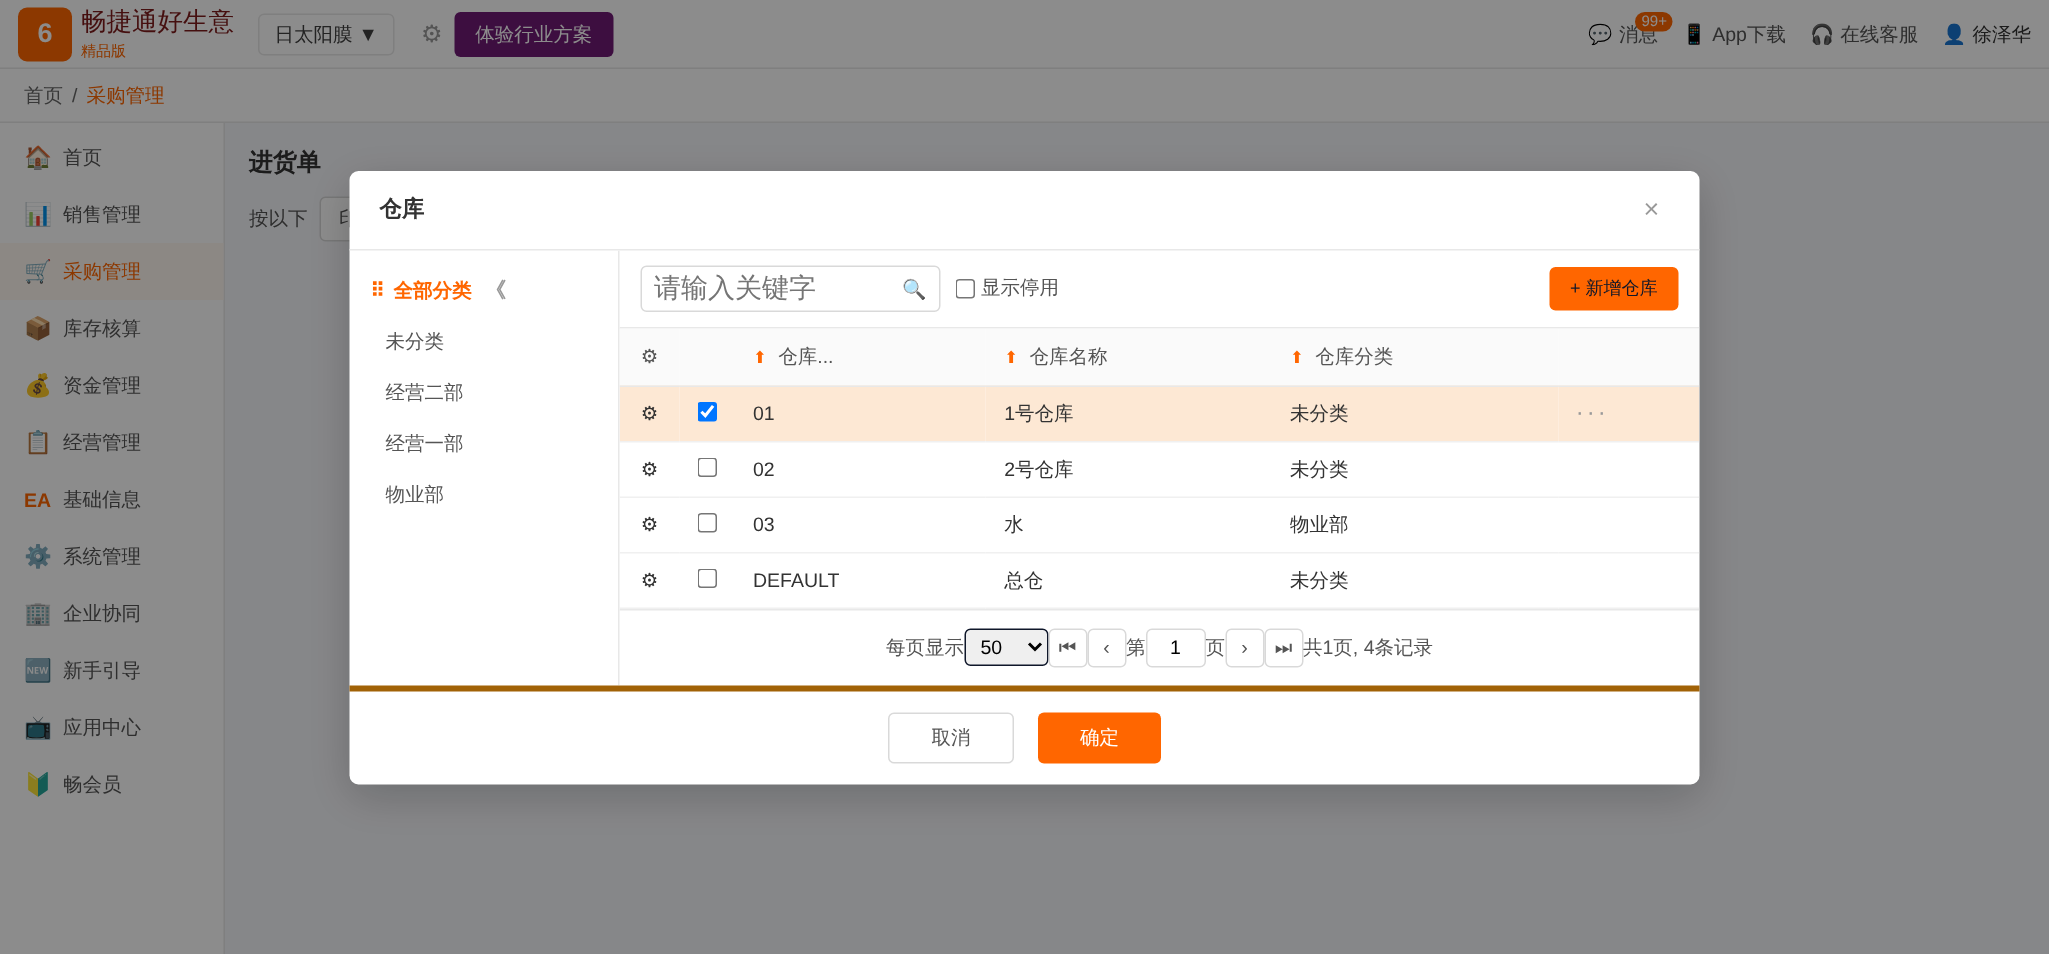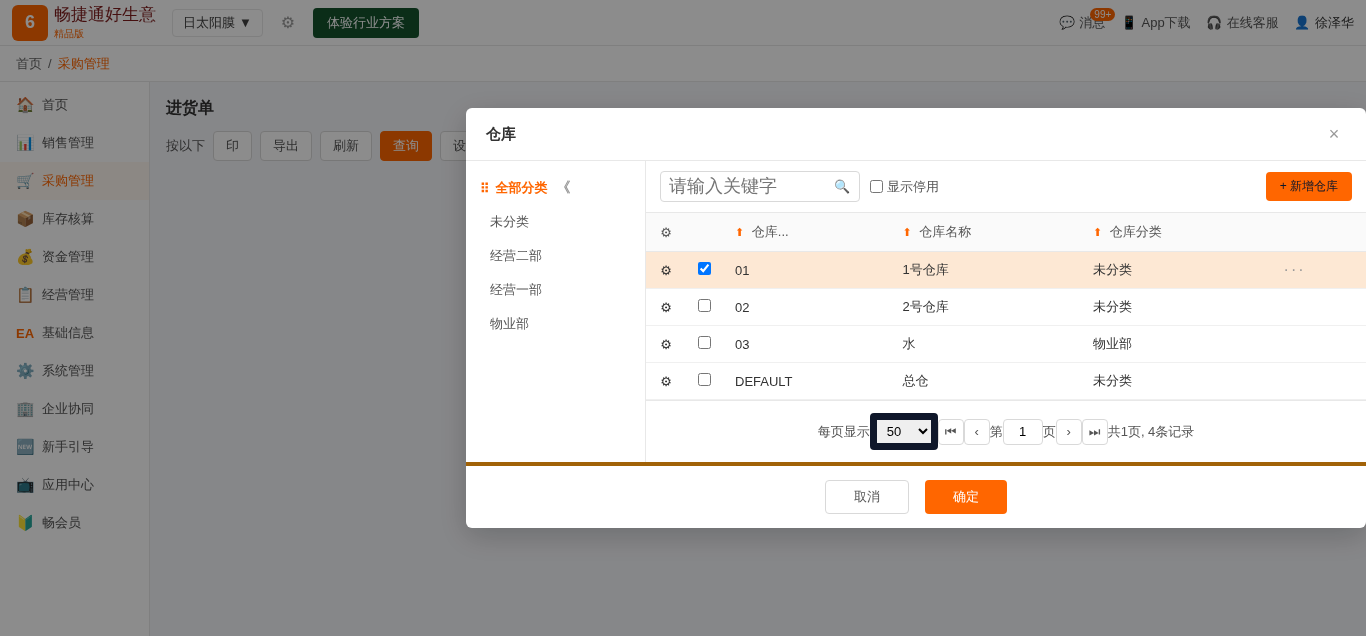--- a/index.html
+++ b/index.html
@@ -35,22 +35,22 @@
       display: flex; align-items: center; gap: 4px;
       border: 1px solid #e8e8e8; border-radius: 4px;
       padding: 4px 10px; cursor: pointer; color: #404040; font-size: 13px;
     }
     .nav-gear {
       width: 30px; height: 30px; margin-left: 10px;
       display: flex; align-items: center; justify-content: center;
       color: #999; cursor: pointer; font-size: 16px;
     }
     .exp-btn {
-      background: #14532d; color: #fff; border: none; border-radius: 4px;
-      padding: 6px 14px; cursor: pointer; font-size: 13px; margin-left: 10px;
+      background: #701a75; color: #fff; border: none; border-radius: 4px;
+      padding: 6px 14px; cursor: pointer; font-size: 13px; 
     }
     .header-right {
       margin-left: auto; display: flex; align-items: center; gap: 16px;
     }
     .header-icon-item {
       display: flex; align-items: center; gap: 4px;
       color: #555; cursor: pointer; font-size: 13px; position: relative;
     }
     .badge {
       background: #f60; color: #fff; border-radius: 8px;
@@ -96,21 +96,21 @@
     .toolbar-btn {
       border: 1px solid #d9d9d9; background: #fff; border-radius: 4px;
       padding: 5px 12px; cursor: pointer; font-size: 13px; color: #555;
     }
     .toolbar-btn.primary { background: #f60; color: #fff; border-color: #f60; }
 
     
     .modal-backdrop {
       position: fixed; top: 0; left: 0; width: 100%; height: 100%;
       background: rgba(0,0,0,0.45); z-index: 100;
-      display: flex; align-items: center; justify-content: flex-end;
+      display: flex; align-items: center; justify-content: center;
     }
 
     
     .modal {
       background: #fff; border-radius: 6px; width: 900px;
       box-shadow: 0 8px 30px rgba(0,0,0,0.2);
       display: flex; flex-direction: column; max-height: 560px;
     }
     .modal-header {
       display: flex; align-items: center; justify-content: space-between;
@@ -185,21 +185,21 @@
     .col-gear { width: 40px; text-align: center; }
     .row-dots { color: #999; font-size: 16px; letter-spacing: 2px; cursor: pointer; }
 
     
     .pagination {
       display: flex; align-items: center; justify-content: center;
       padding: 12px 14px; border-top: 1px solid #e8e8e8; gap: 0;
       font-size: 13px; color: #555;
     }
     .page-size-select {
-      border: 7px solid #0f172a; border-radius: 4px; padding: 3px 6px;
+      border: 1px solid #0f172a; border-radius: 4px; padding: 3px 6px;
       font-size: 13px; cursor: pointer;
     }
     .page-btn {
       width: 26px; height: 26px; border: 1px solid #d9d9d9; border-radius: 4px;
       background: #fff; cursor: pointer; display: flex; align-items: center;
       justify-content: center; color: #555; font-size: 13px;
     }
     .page-input {
       width: 40px; height: 26px; border: 1px solid #d9d9d9; border-radius: 4px;
       text-align: center; font-size: 13px;

